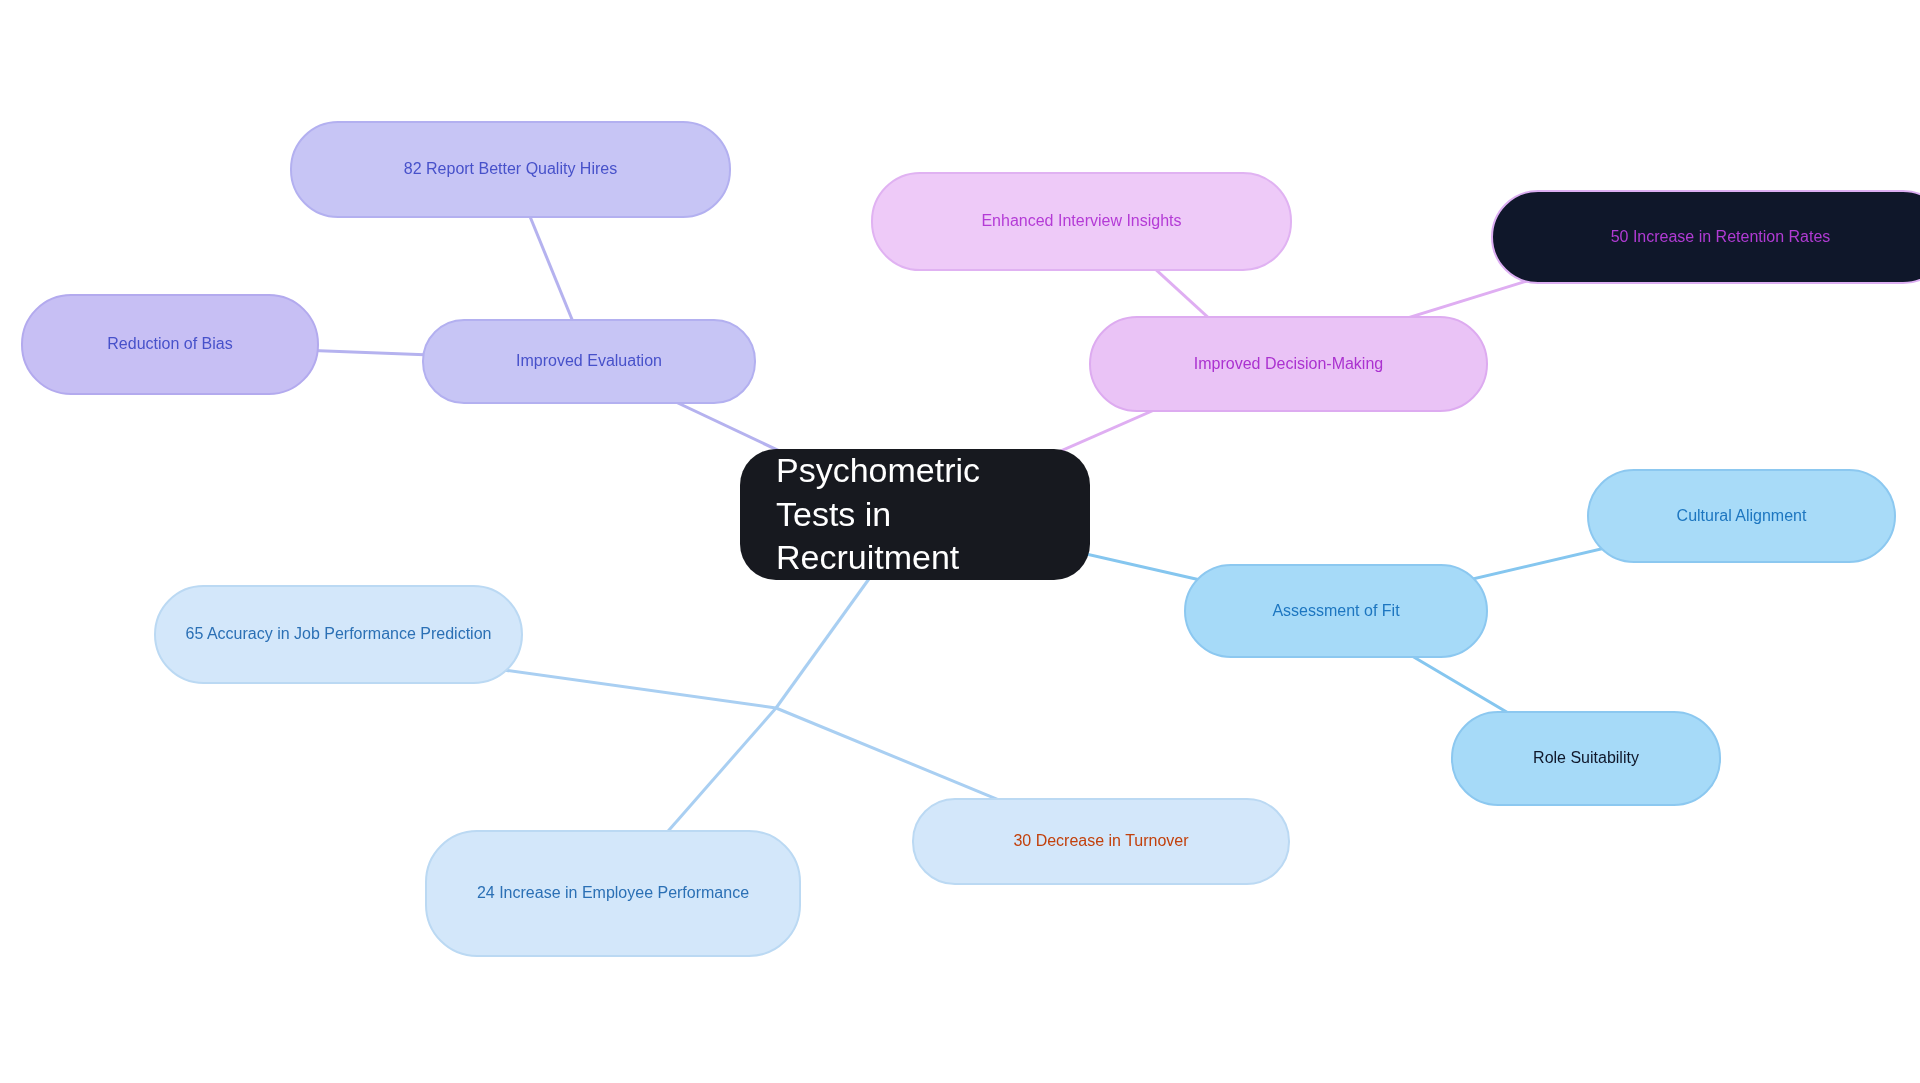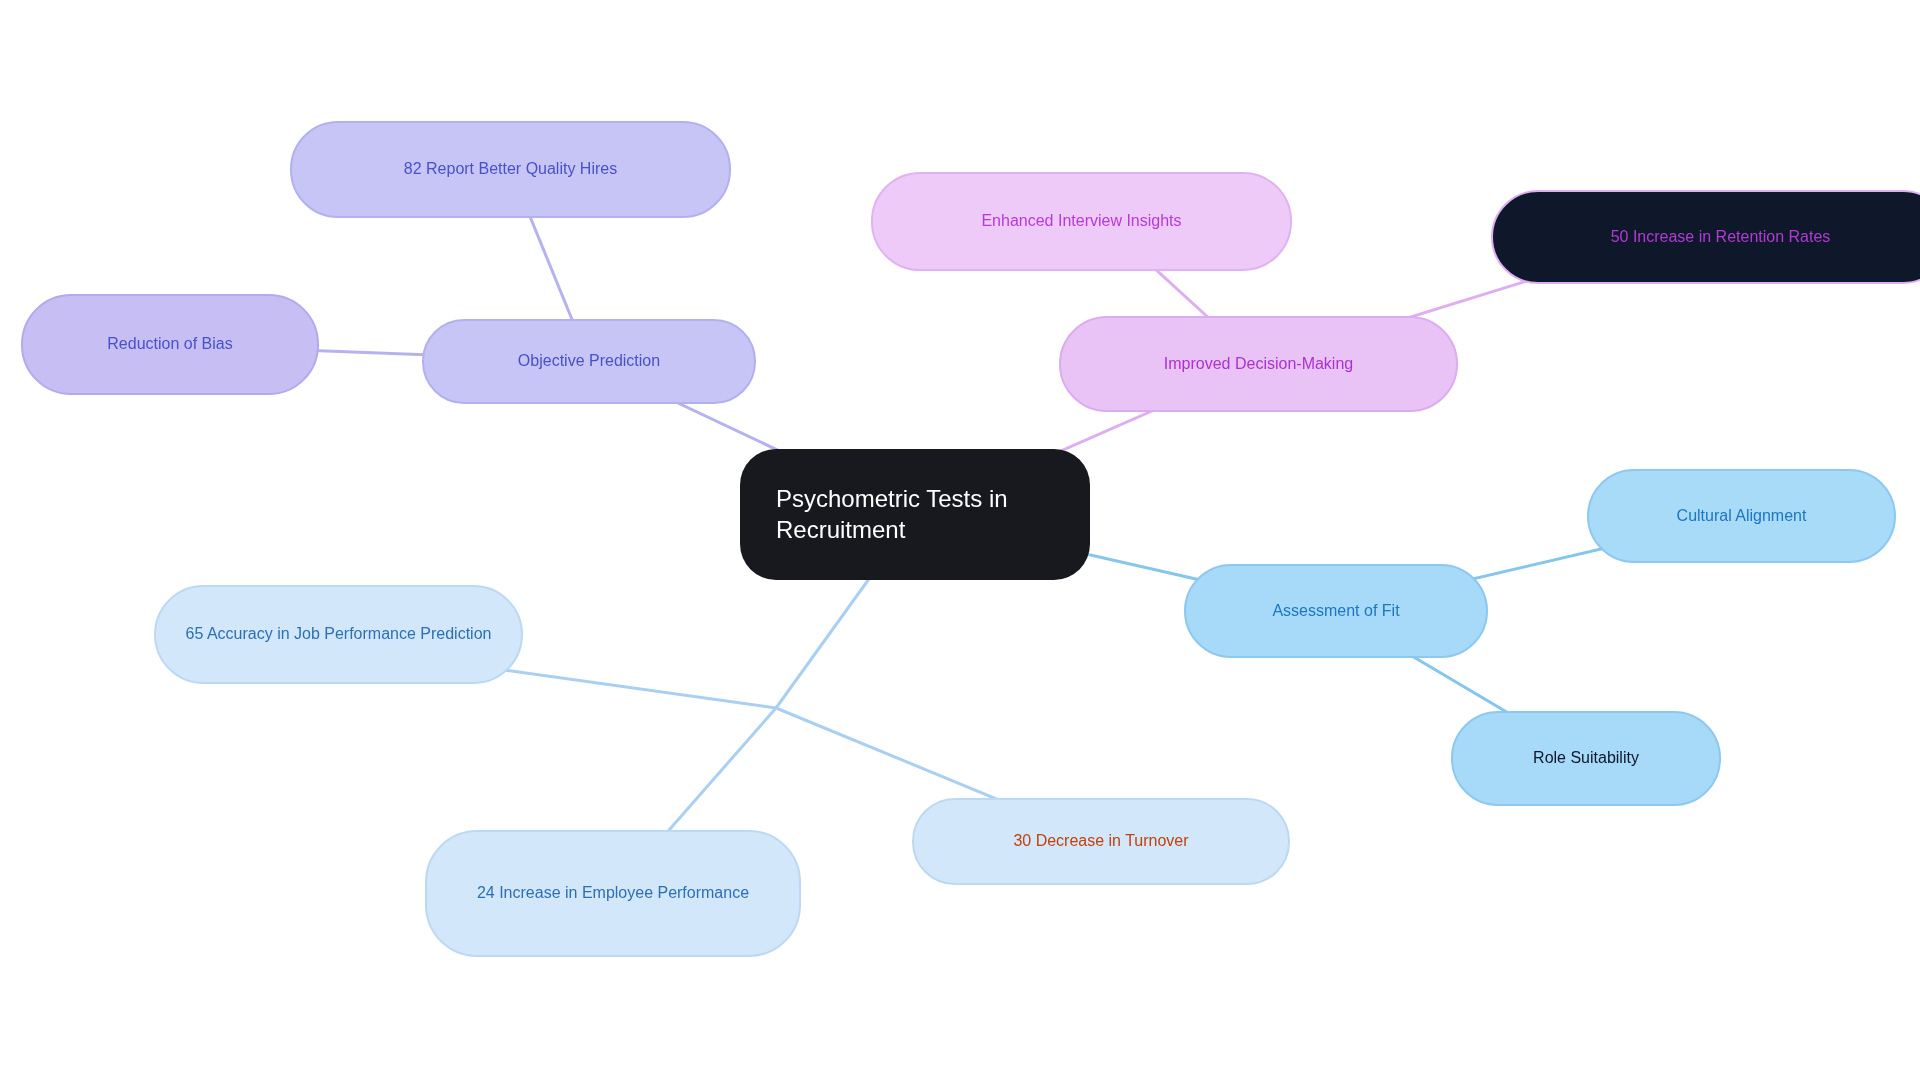--- a/index.html
+++ b/index.html
@@ -33,31 +33,31 @@
     line-height: 1.28;
     box-sizing: border-box;
     padding: 8px 28px;
     cursor: pointer;
   }
   .node-center {
     left: 740px; top: 449px; width: 350px; height: 131px;
     background: #17191f;
     color: #ffffff;
     border-radius: 36px;
-    font-size: 24px;
+    font-size: 34px;
     justify-content: flex-start;
     text-align: left;
     padding: 10px 36px;
   }
   
   .n-oe     { left: 422px; top: 319px; width: 334px; height: 85px;  background:#c7c5f5; border:2px solid #b3b0f0; color:#4751ca; border-radius:42px; }
   .n-hires  { left: 290px; top: 121px; width: 441px; height: 97px;  background:#c7c5f5; border:2px solid #b3b0f0; color:#4751ca; border-radius:48px; }
   .n-bias   { left: 21px;  top: 294px; width: 298px; height: 101px; background:#c7bff4; border:2px solid #b3aaee; color:#4751ca; border-radius:50px; }
   
-  .n-idm    { left: 1059px; top: 316px; width: 399px; height: 96px; background:#eac3f6; border:2px solid #ddabf0; color:#ab32d0; border-radius:48px; }
+  .n-idm    { left: 1089px; top: 316px; width: 399px; height: 96px; background:#eac3f6; border:2px solid #ddabf0; color:#ab32d0; border-radius:48px; }
   .n-eii    { left: 871px;  top: 152px; width: 421px; height: 99px; background:#eecaf8; border:2px solid #e0b2f2; color:#b43bd6; border-radius:49px;margin-top:20px; }
   .n-ret    { left: 1491px; top: 190px; width: 459px; height: 94px; background:#0f172a; border:2px solid #dcaef2; color:#b13bd4; border-radius:47px; }
   
   .n-aof    { left: 1184px; top: 564px; width: 304px; height: 94px; background:#a6daf8; border:2px solid #8cc8f0; color:#1d76c0; border-radius:47px; }
   .n-cult   { left: 1587px; top: 469px; width: 309px; height: 94px; background:#a8dbf8; border:2px solid #8cc8f0; color:#1d76c0; border-radius:47px; }
   .n-role   { left: 1451px; top: 711px; width: 270px; height: 95px; background:#a6daf8; border:2px solid #8cc8f0; color:#0f172a; border-radius:47px; }
   
   .n-pv     { left: 626px; top: 661px; width: 299px; height: 93px;  background:#cfe4f9; border:2px solid #b5d6f2; color:#2b70b5; border-radius:46px; }
   .n-acc    { left: 154px; top: 585px; width: 369px; height: 99px; background:#d3e7fa; border:2px solid #bbd9f3; color:#2b70b5; border-radius:50px; }
   .n-perf   { left: 425px; top: 830px; width: 376px; height: 127px; background:#d3e7fa; border:2px solid #bbd9f3; color:#2b70b5; border-radius:52px; }
@@ -86,21 +86,21 @@
     <line x1="776" y1="708" x2="339" y2="647" stroke="#a9cff2" stroke-width="3"></line>
     <line x1="776" y1="708" x2="613" y2="894" stroke="#a9cff2" stroke-width="3"></line>
     <line x1="776" y1="708" x2="1101" y2="842" stroke="#a9cff2" stroke-width="3"></line>
   </svg>
 
   <div class="node node-center">
     <span>Psychometric Tests in Recruitment</span>
   </div>
 
   <div class="node n-oe">
-    <span>Objective Prediction</span>
+    <span>Improved Evaluation</span>
   </div>
   <div class="node n-hires">
     <span>82 Report Better Quality Hires</span>
   </div>
   <div class="node n-bias">
     <span>Reduction of Bias</span>
   </div>
 
   <div class="node n-idm">
     <span>Improved Decision-Making</span>

